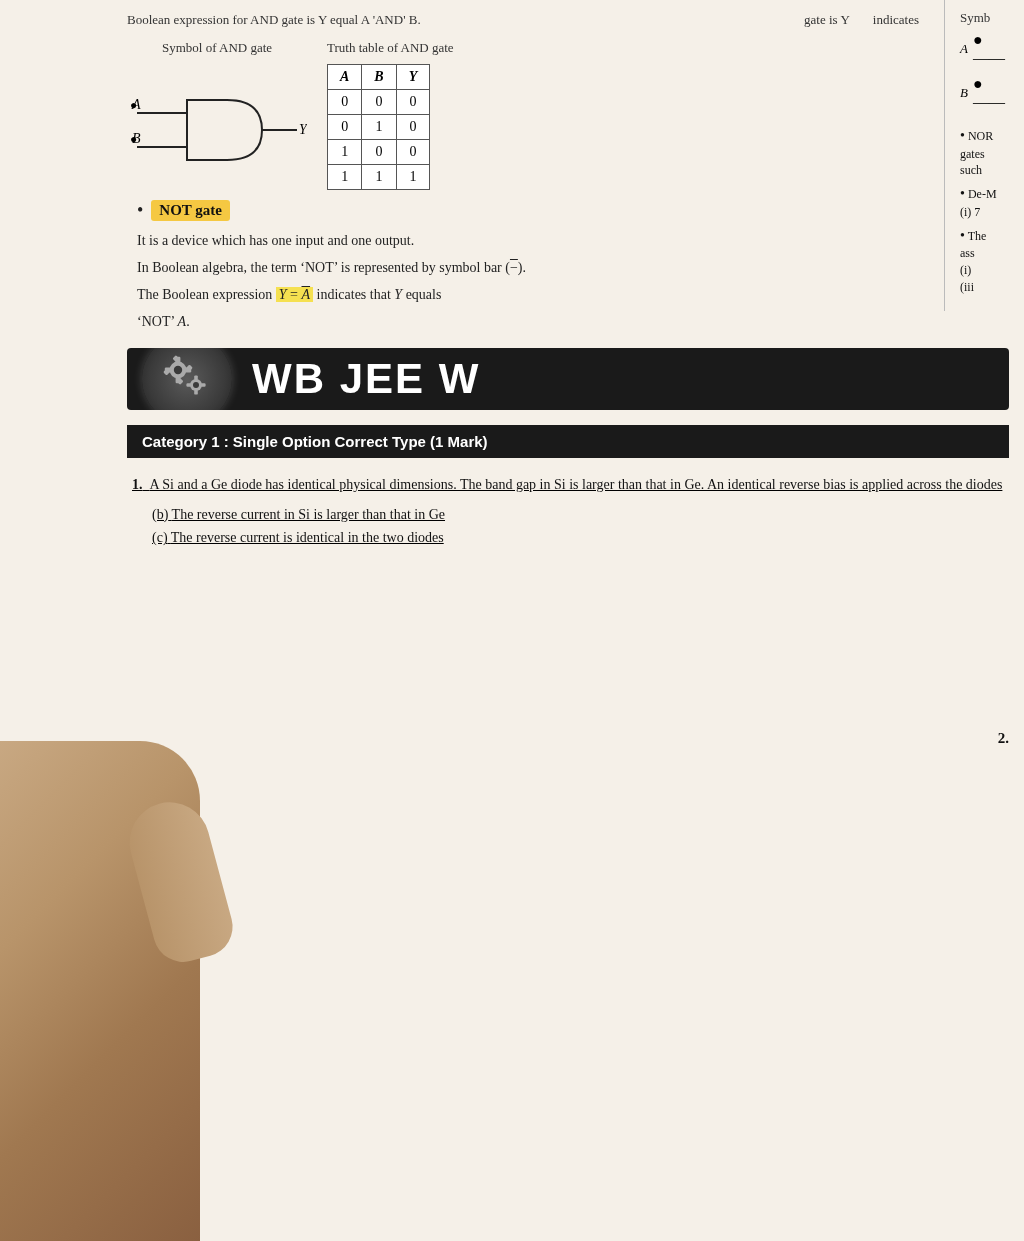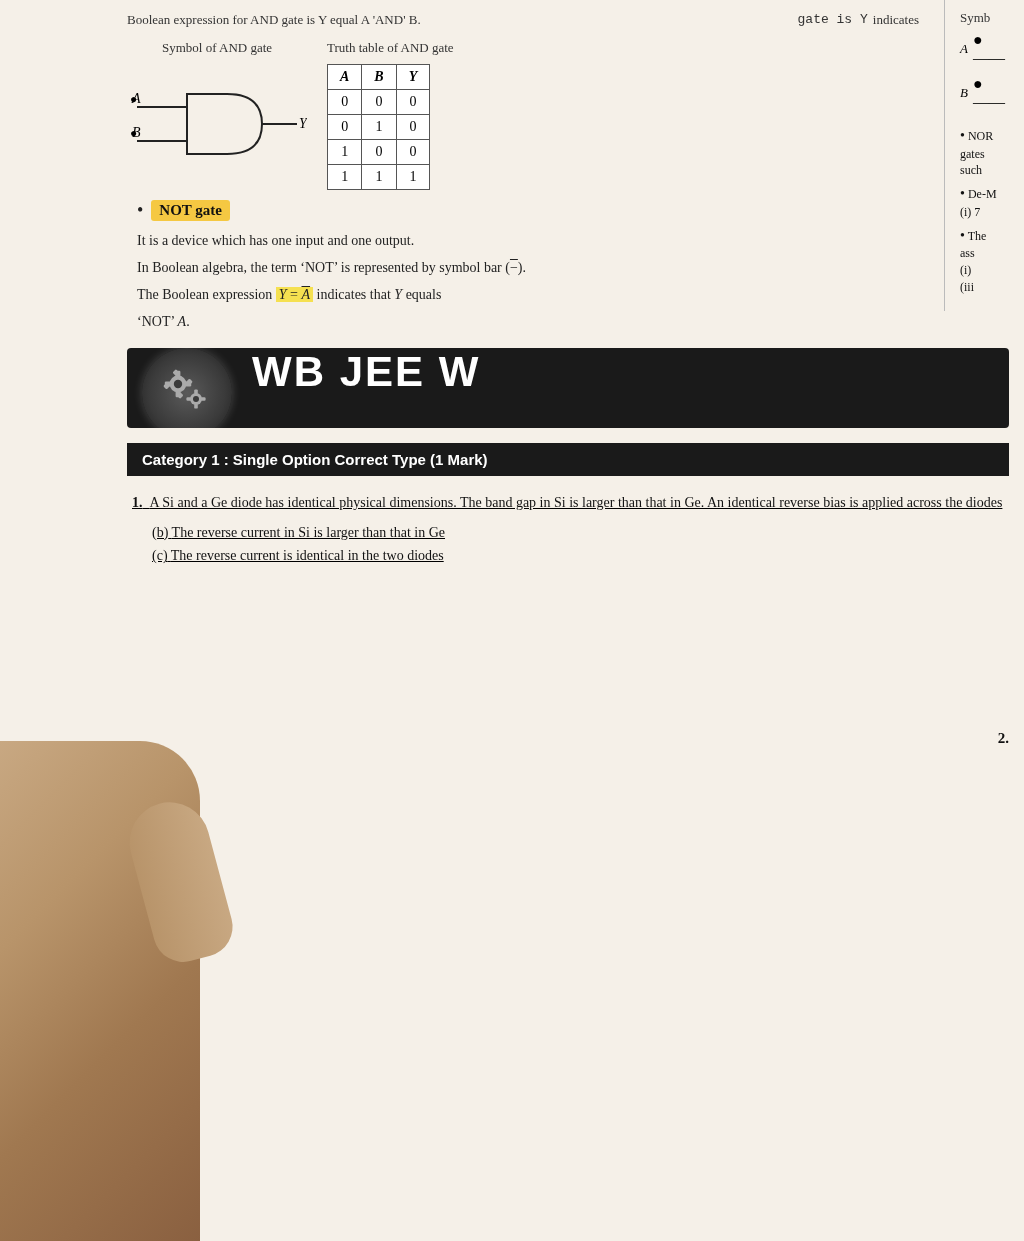--- a/index.html
+++ b/index.html
@@ -62,21 +62,21 @@
 
     .symbol-section {
       display: flex;
       flex-direction: column;
       align-items: center;
     }
 
     .symbol-label {
       font-size: 13px;
       color: #333;
-      margin-bottom: 18px;
+      margin-bottom: 24px;
       text-align: center;
     }
 
     
     .gate-symbol {
       margin: 5px 0;
     }
 
     
     .truth-table-section {
@@ -161,24 +161,24 @@
     }
 
     .overline {
       text-decoration: overline;
       font-style: italic;
     }
 
     
     .wbjee-banner {
       display: flex;
-      align-items: flex-start;
+      align-items: center;
       background: #1a1a1a;
       margin: 15px 0;
-      height: 80px;
+      height: 62px;
       border-radius: 4px;
       overflow: hidden;
     }
 
     .wbjee-gear-circle {
       width: 90px;
       height: 90px;
       background: radial-gradient(circle, #5a5a5a 0%, #3a3a3a 60%, #1a1a1a 100%);
       border-radius: 50%;
       display: flex;
@@ -347,21 +347,21 @@
       <span>(i)</span><br>
       <span>(iii</span>
     </div>
   </div>
 
   <div class="main-content">
 
     <div class="page-top-header">
       Boolean expression for AND gate is <span class="italic">Y</span> equal <span class="italic">A</span> 'AND' <span class="italic">B</span>.
       <span style="float:right; margin-right:90px;">indicates</span>
-      <span style="float:right; margin-right:5px;font-family:Liberation Mono, monospace;">gate is <span class="italic">Y</span></span>
+      <span style="float:right; margin-right:23px;">gate is <span class="italic">Y</span></span>
     </div>
 
     <div class="and-gate-section">
 
       <div class="symbol-section">
         <div class="symbol-label">Symbol of AND gate</div>
         <div class="gate-symbol">
           <svg width="180" height="90" viewBox="0 0 180 90">
 
             <line x1="10" y1="28" x2="60" y2="28" stroke="#222" stroke-width="2"></line>

